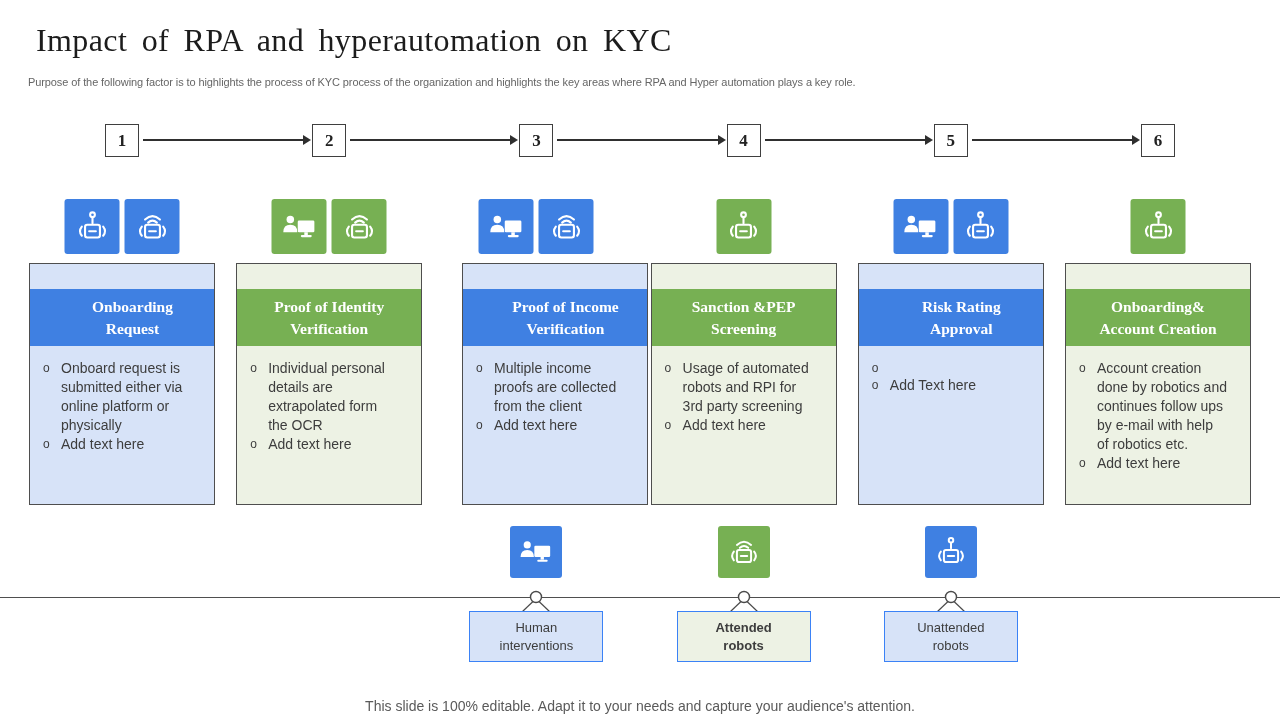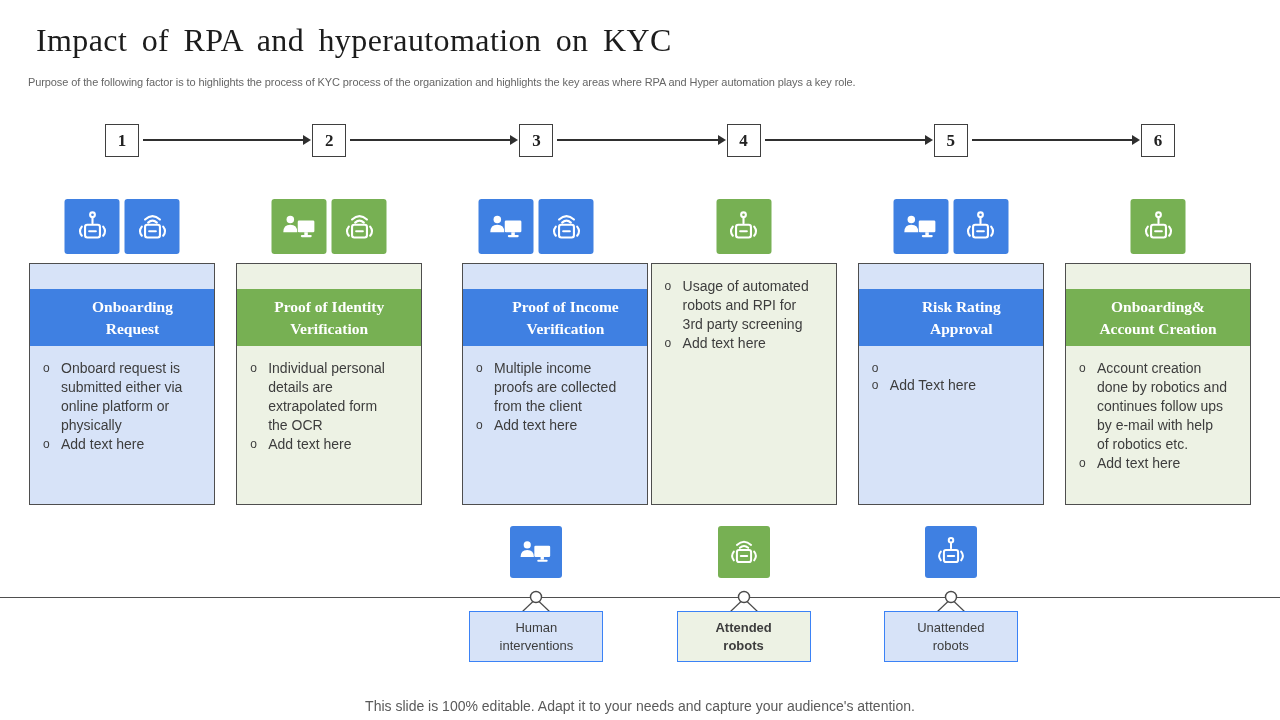--- a/index.html
+++ b/index.html
@@ -205,20 +205,22 @@
             <circle cx="24" cy="10" r="2.7"></circle>
             <line x1="24" y1="13.2" x2="24" y2="19.6"></line>
             <rect x="15.5" y="21.5" width="17" height="14.5" rx="2.5"></rect>
             <line x1="20.2" y1="28.8" x2="27.8" y2="28.8"></line>
             <path d="M11.8 23.5 Q7.6 28.7 11.8 34"></path>
             <path d="M36.2 23.5 Q40.4 28.7 36.2 34"></path>
           </svg>
         </div>
       </div>
       <div class="card green" style="left:743.5999999999999px">
+        <div class="card-header">Sanction &amp;PEP
+Screening</div>
         <div class="card-body">
           <div class="bullet">
             <span class="marker">o</span>
             <span>Usage of automated robots and RPI for 3rd party screening</span>
           </div>
           <div class="bullet">
             <span class="marker">o</span>
             <span>Add text here</span>
           </div>
         </div>

